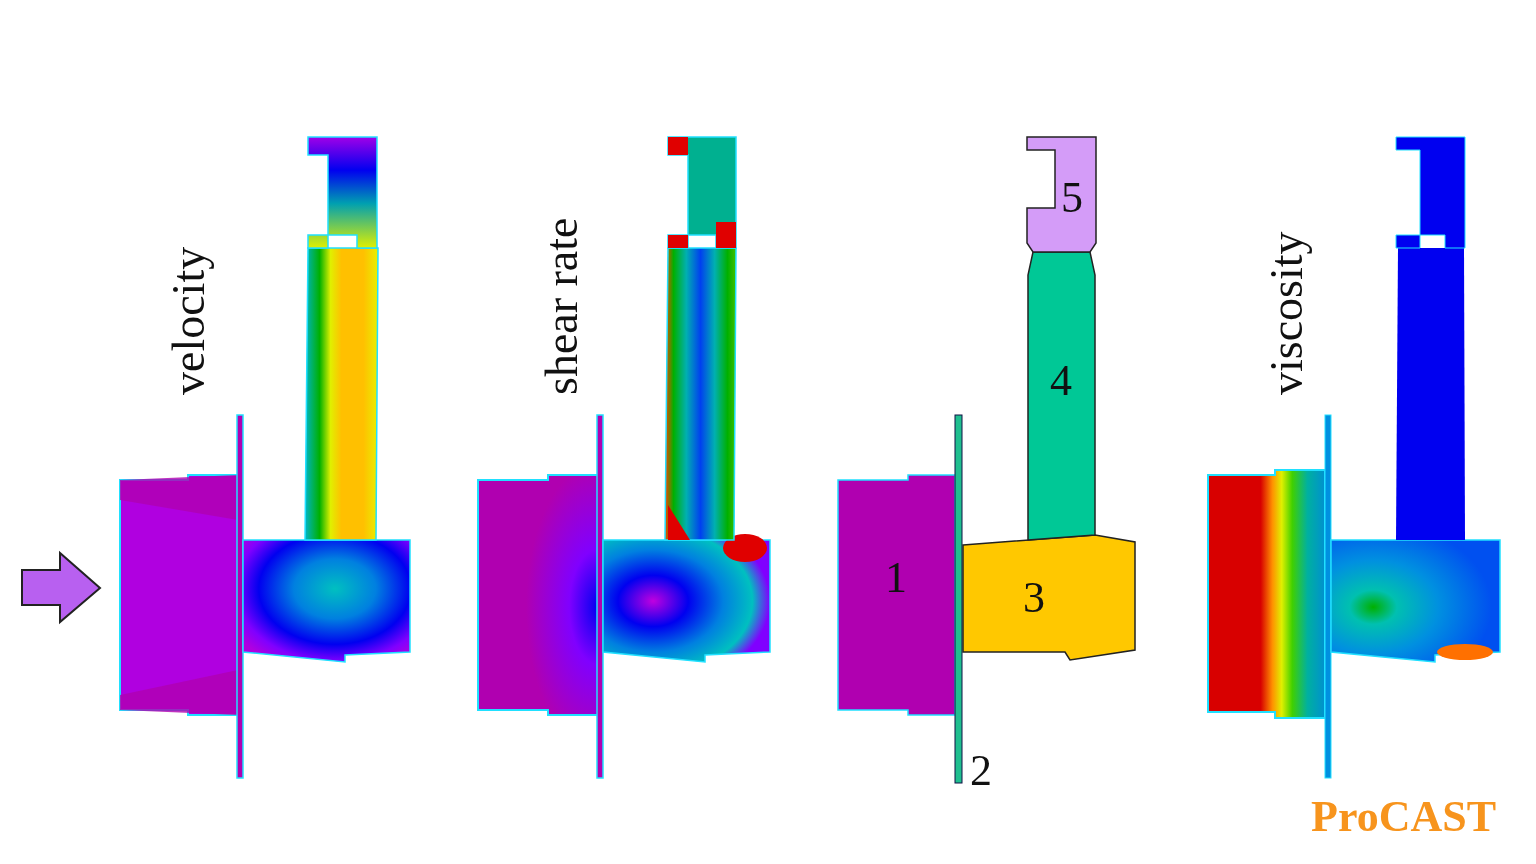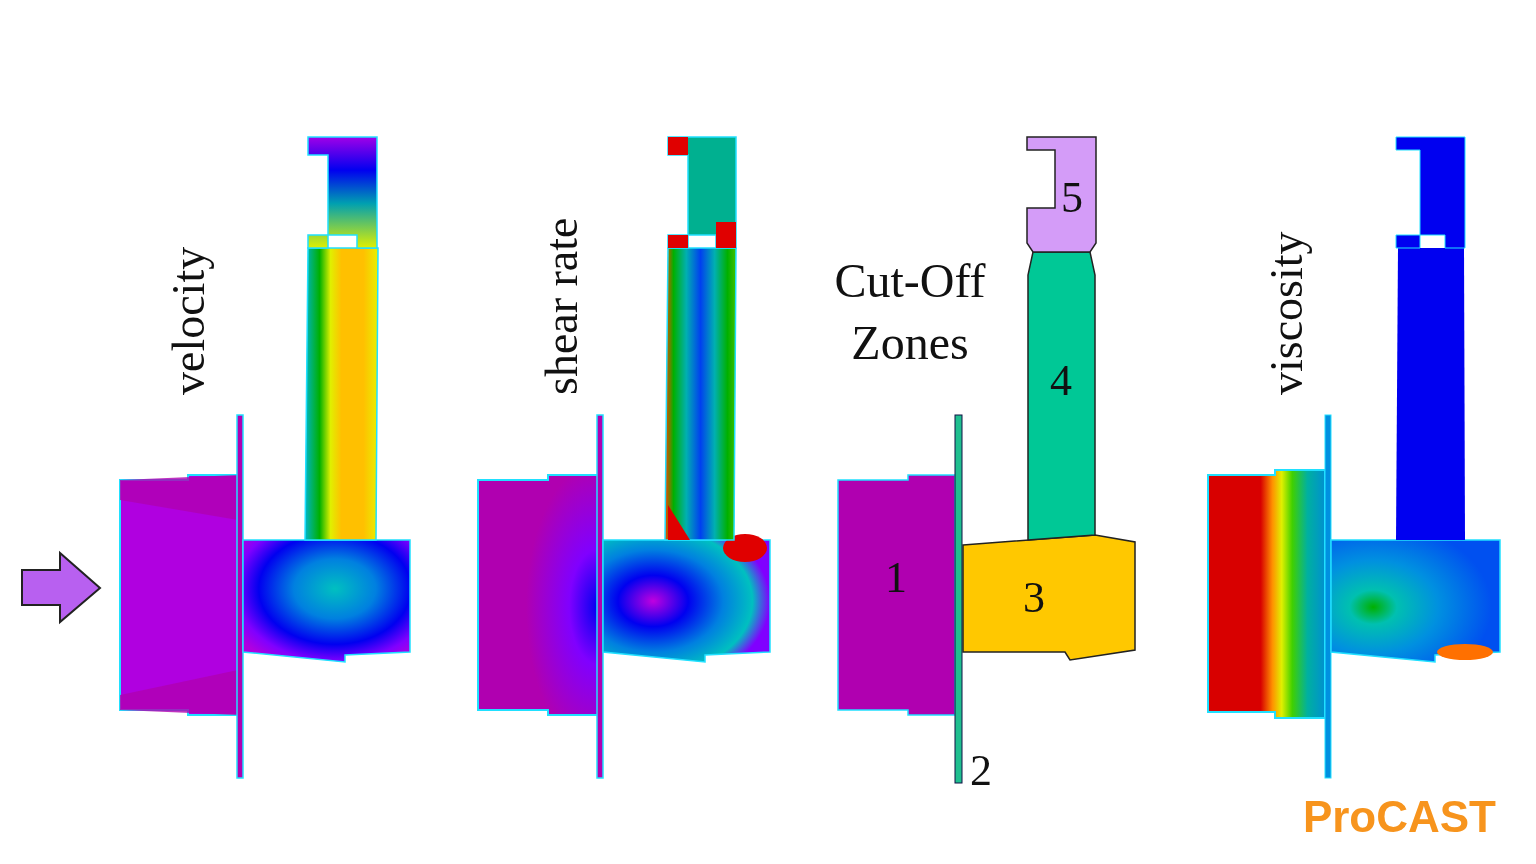--- a/index.html
+++ b/index.html
@@ -1,21 +1,21 @@
 <!DOCTYPE html>
 <html><head>
 <meta charset="utf-8">
 <style>
   html,body{margin:0;padding:0;background:#ffffff;}
   body{width:1536px;height:864px;position:relative;overflow:hidden;font-family:"Liberation Serif","DejaVu Serif",serif;}
   .panel{position:absolute;top:0;left:0;width:1536px;height:864px;}
   .vlabel{position:absolute;font-family:"Liberation Serif","DejaVu Serif",serif;font-size:46px;color:#111;transform:rotate(-90deg);transform-origin:left top;white-space:nowrap;}
   .zone-title{position:absolute;font-family:"Liberation Serif","DejaVu Serif",serif;font-size:48px;color:#111;text-align:center;line-height:62px;}
   .zone-num{position:absolute;font-family:"Liberation Serif","DejaVu Serif",serif;font-size:44px;color:#111;}
-  .brand{position:absolute;right:40px;bottom:22px;font-family:Liberation Sans, sans-serif;font-weight:bold;font-size:44px;}
+  .brand{position:absolute;right:40px;bottom:22px;font-family:Liberation Serif, serif;font-weight:bold;font-size:44px;}
   svg{position:absolute;top:0;left:0;}
 </style>
 </head>
 <body>
 
 <svg width="1536" height="864">
   <polygon points="22,570 60,570 60,553 100,588 60,622 60,605 22,605" fill="#b860f0" stroke="#222" stroke-width="2"></polygon>
 </svg>
 
 <div class="panel">
@@ -99,24 +99,20 @@
 </div>
 
 <div class="panel">
   <svg width="1536" height="864">
     <polygon points="838,480 908,480 908,475 955,475 955,715 908,715 908,710 838,710" fill="#b000b0" stroke="#20e0ff" stroke-width="1.5"></polygon>
     <rect x="955" y="415" width="7" height="368" fill="#1fbf8f" stroke="#114" stroke-width="1"></rect>
     <polygon points="963,545 1095,535 1135,542 1135,650 1070,660 1065,652 963,652" fill="#ffc800" stroke="#222" stroke-width="1.5"></polygon>
     <polygon points="1033,252 1090,252 1095,275 1095,535 1028,540 1028,275" fill="#00c896" stroke="#222" stroke-width="1.5"></polygon>
     <polygon points="1027,137 1096,137 1096,243 1090,252 1033,252 1027,243 1027,208 1055,208 1055,150 1027,150" fill="#d49cf8" stroke="#222" stroke-width="1.5"></polygon>
   </svg>
-  <div class="zone-title" style="left:810px;top:250px;width:200px;">
-    <div>Cut-Off</div>
-    <div>Zones</div>
-  </div>
   <div class="zone-num" style="left:885px;top:552px;">1</div>
   <div class="zone-num" style="left:970px;top:745px;">2</div>
   <div class="zone-num" style="left:1023px;top:572px;">3</div>
   <div class="zone-num" style="left:1050px;top:355px;">4</div>
   <div class="zone-num" style="left:1061px;top:172px;">5</div>
 </div>
 
 <div class="panel">
   <svg width="1536" height="864">
     <defs>

